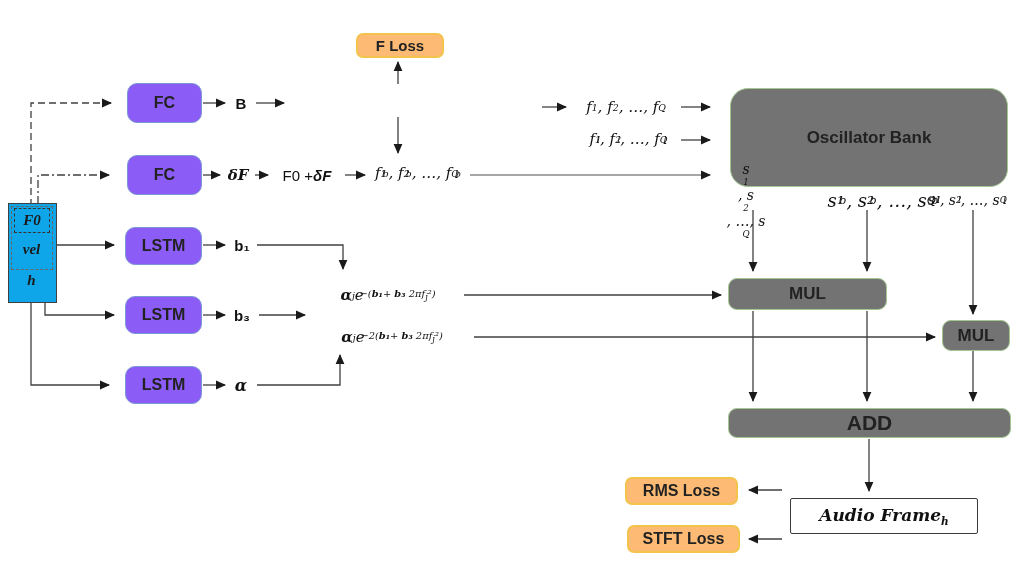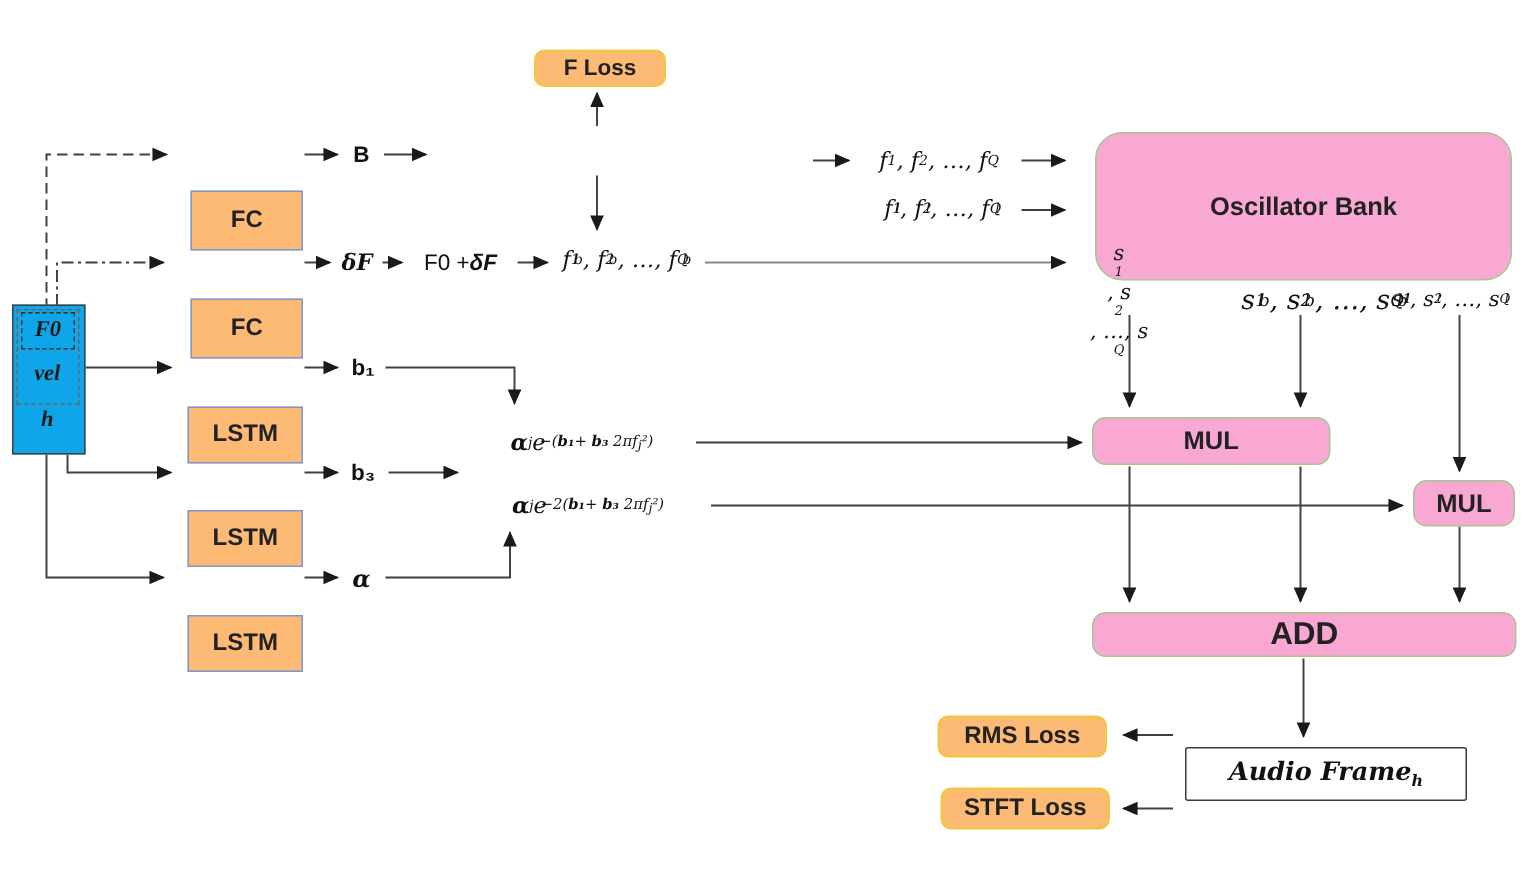--- a/index.html
+++ b/index.html
@@ -1,22 +1,22 @@
 <!DOCTYPE html>
 <html><head>
 <meta charset="utf-8">
 <style>
   html,body{margin:0;padding:0;background:#fff;}
   .canvas{position:relative;width:1024px;height:588px;background:#ffffff;overflow:hidden;
           font-family:"Liberation Sans",sans-serif;color:#1a1a1a;}
   svg.wires{position:absolute;left:0;top:0;z-index:1;}
   .node{position:absolute;z-index:2;display:flex;align-items:center;justify-content:center;
         box-sizing:border-box;font-size:16px;font-weight:600;color:#222;}
-  .blue{background:#fdba74;border:1.6px solid #7a99d4;border-radius:0;margin-top:44px;}
-  .green{background:#f9a8d4;border:1.5px solid #a4c690;border-radius:9px;}
+  .blue{background:#8b5cf6;border:1.6px solid #7a99d4;border-radius:10px;}
+  .green{background:#737373;border:1.5px solid #a4c690;border-radius:9px;}
   .yellow{background:#fdba74;border:2px solid #f2c44c;border-radius:7px;}
   .white{background:#ffffff;border:1.8px solid #3c3c3c;border-radius:2px;}
   .m{position:absolute;z-index:2;display:flex;align-items:center;justify-content:center;
      font-family:"DejaVu Serif",serif;font-style:italic;font-size:15px;color:#111;white-space:nowrap;}
   .m sub{font-size:0.62em;font-style:italic;vertical-align:-0.35em;}
   .m sup{font-size:0.62em;font-style:italic;vertical-align:0.55em;}
   .m sub + sup{margin-left:-0.42em;}
   .m u{text-decoration:overline;text-decoration-thickness:1.3px;}
   .sans-b{font-family:"Liberation Sans",sans-serif;font-style:normal;font-weight:bold;font-size:15px;}
   .mixed{font-family:"Liberation Sans",sans-serif;font-style:normal;font-size:15px;}

